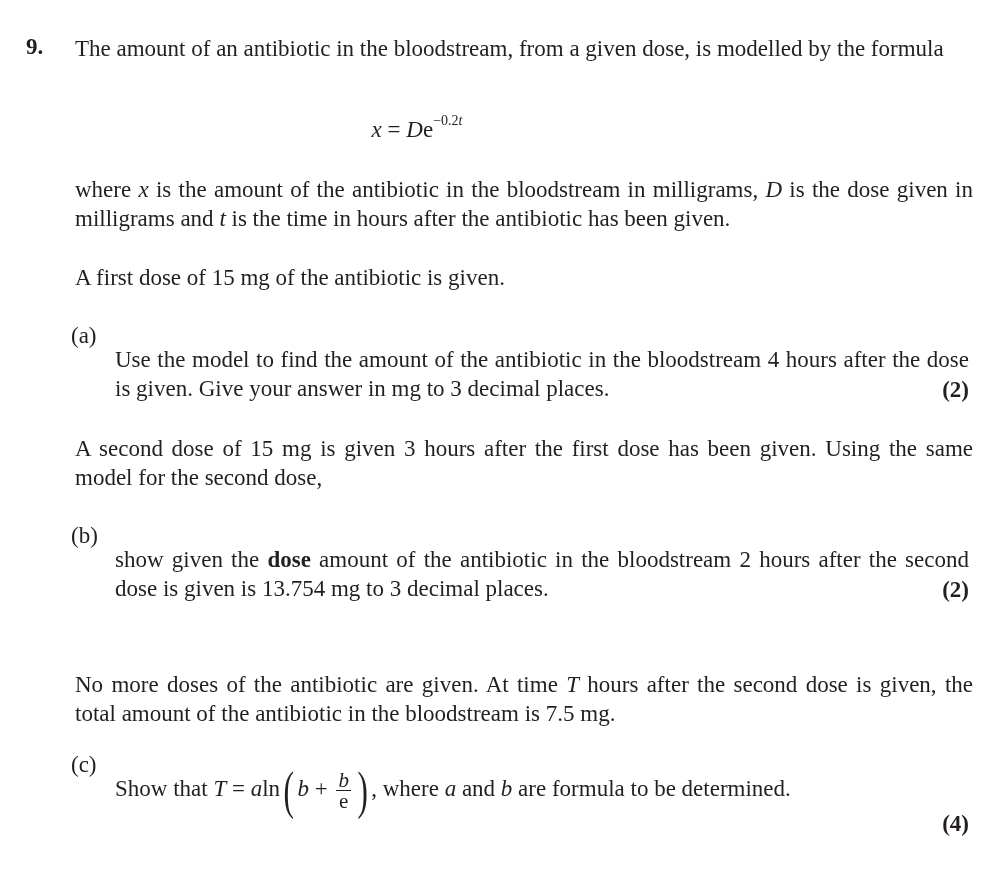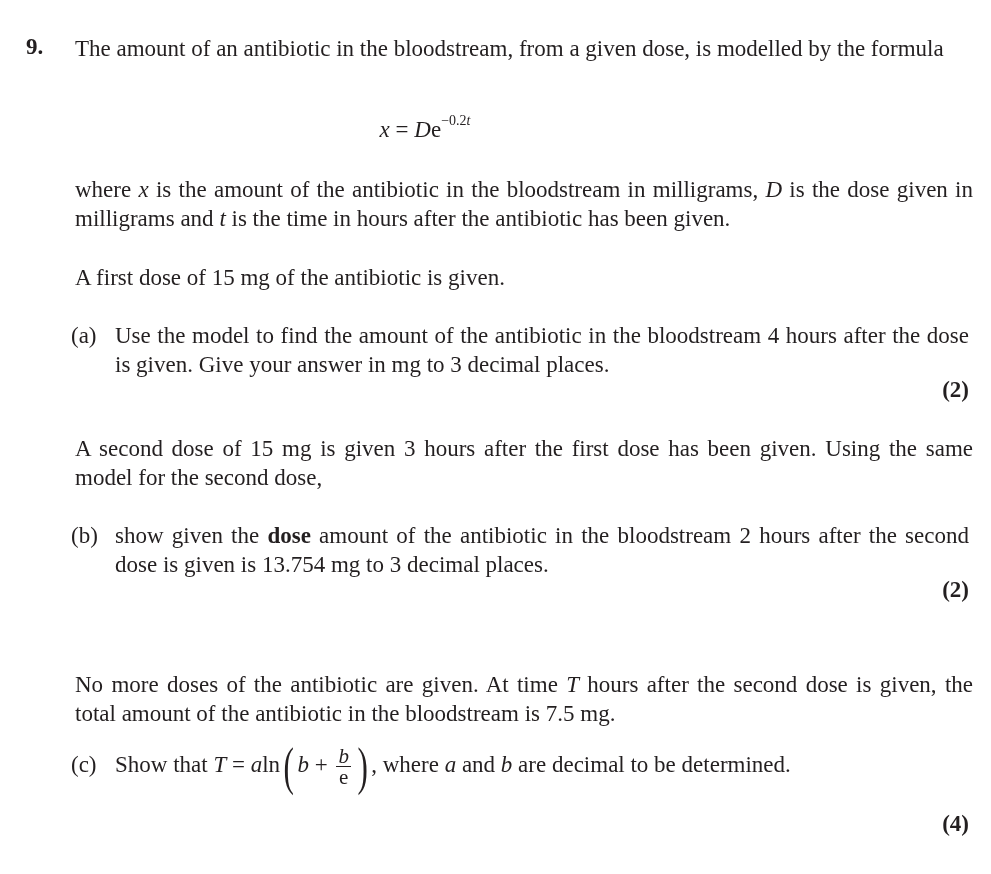--- a/index.html
+++ b/index.html
@@ -1,25 +1,25 @@
 <!DOCTYPE html>
 <html><head>
 <meta charset="utf-8">
 <style>
   html, body { margin:0; padding:0; background:#ffffff; }
   body { width:991px; height:874px; position:relative; overflow:hidden;
          font-family:"Liberation Serif", "DejaVu Serif", serif; color:#231f20; font-size:23px; }
   .abs { position:absolute; }
   .qnum { left:26px; top:34px; font-weight:bold; font-size:23px; }
   .para { left:75px; width:898px; line-height:29px; text-align:justify; }
-  .formula { left:16px; width:818px; top:116px; text-align:center; font-size:23px; }
+  .formula { left:8px; width:818px; top:116px; text-align:center; font-size:23px; }
   .formula sup { font-size:14px; position:relative; top:-3px; }
   .part { left:71px; width:898px; line-height:29px; }
   .part .lbl { position:absolute; left:0; top:0; }
-  .part .txt { margin-left:44px; text-align:justify; }
+  .part .txt { margin-left:44px; text-align:justify;margin-top:24px; }
   .marks { right:22px; font-weight:bold; font-size:23px; }
   i { font-style:italic; }
   .frac { display:inline-block; vertical-align:middle; text-align:center; font-size:21px; line-height:20px; margin:0 3px; }
   .frac .num { display:block; border-bottom:1px solid #231f20; padding:0 2px; font-style:italic; }
   .frac .den { display:block; padding:0 2px; }
   .paren { display:inline-block; font-size:52px; line-height:40px; vertical-align:middle; transform:scaleX(0.6); font-weight:100; }
 </style>
 </head>
 <body>
 
@@ -52,15 +52,15 @@
   <div class="txt"><span>show given the </span><b>dose</b><span> amount of the antibiotic in the bloodstream 2 hours after the second dose is given is 13.754 mg to 3 decimal places.</span></div>
 </div>
 <div class="abs marks" style="top:577px;">(2)</div>
 
 <div class="abs para" style="top:634px;margin-top:36px;">
   <span>No more doses of the antibiotic are given.  At time </span><i>T</i><span> hours after the second dose is given, the total amount of the antibiotic in the bloodstream is 7.5 mg.</span>
 </div>
 
 <div class="abs part" style="top:734px; line-height:62px;">
   <span class="lbl">(c)</span>
-  <div class="txt"><span>Show that </span><i>T</i><span> = </span><i>a</i><span>ln</span><span class="paren">(</span><i>b</i><span> + </span><span class="frac"><span class="num">b</span><span class="den">e</span></span><span class="paren">)</span><span>,</span><span> where </span><i>a</i><span> and </span><i>b</i><span> are decimal to be determined.</span></div>
+  <div class="txt"><span>Show that </span><i>T</i><span> = </span><i>a</i><span>ln</span><span class="paren">(</span><i>b</i><span> + </span><span class="frac"><span class="num">b</span><span class="den">e</span></span><span class="paren">)</span><span>,</span><span> where </span><i>a</i><span> and </span><i>b</i><span> are formula to be determined.</span></div>
 </div>
 <div class="abs marks" style="top:811px;">(4)</div>
 
 </body></html>

